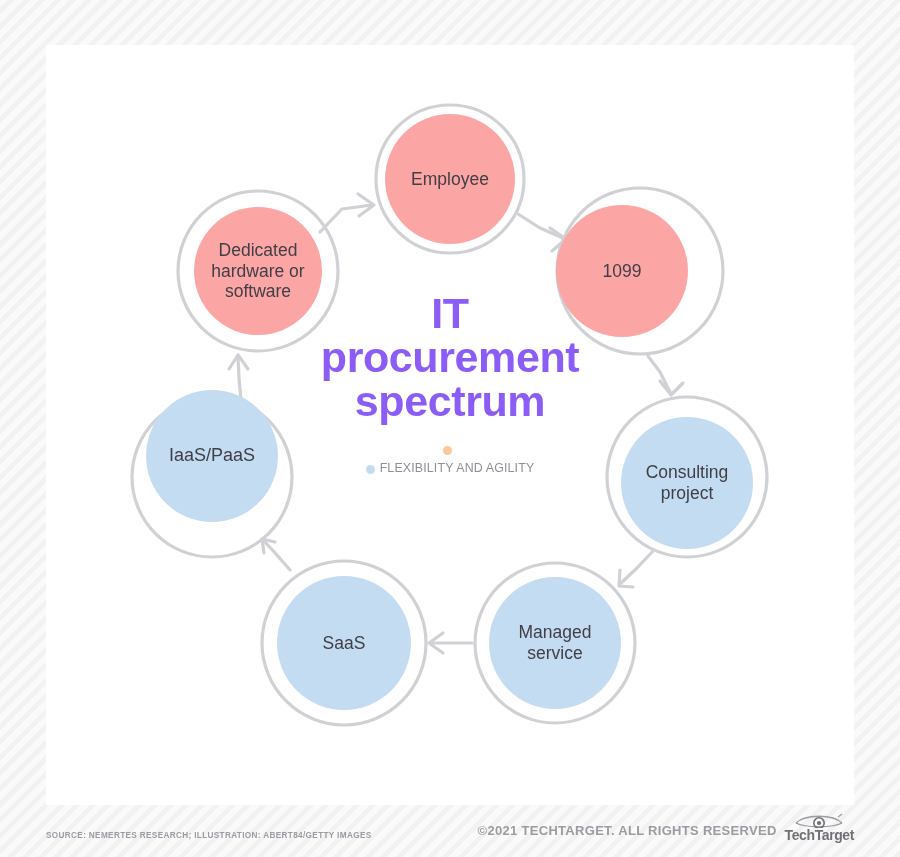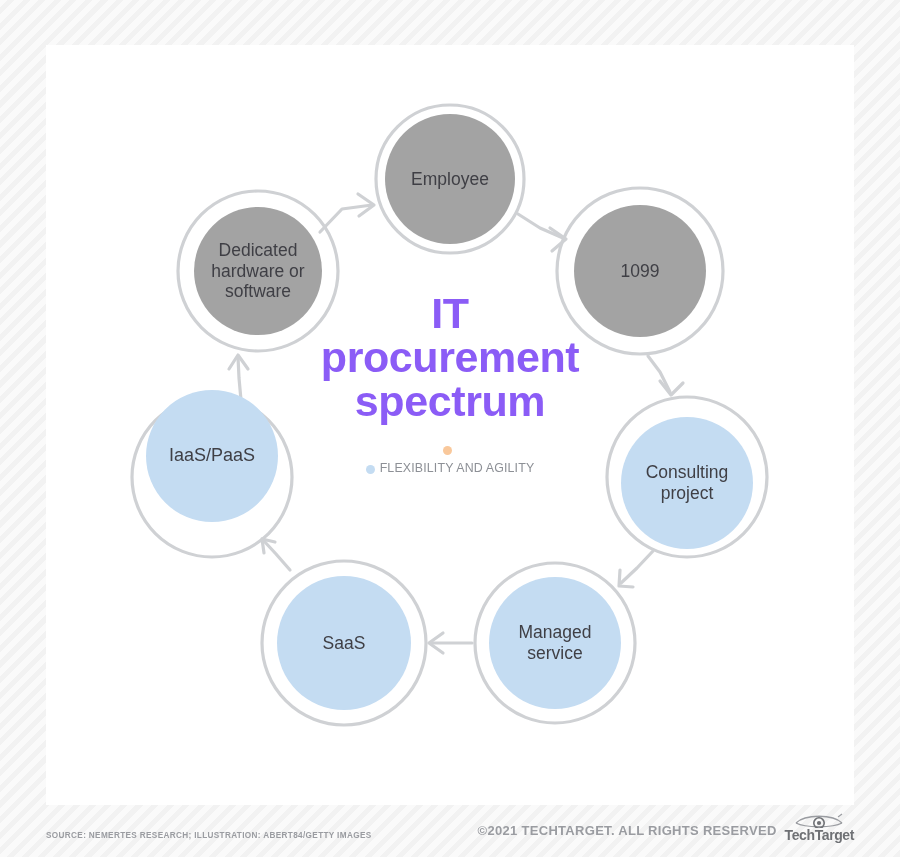--- a/index.html
+++ b/index.html
@@ -51,21 +51,21 @@
     text-align: center;
     color: #3f3f45;
     line-height: 1.18;
     box-sizing: border-box;
   }
   .node-label {
     padding: 0 10px;
     white-space: pre-line;
   }
 
-  .node.orange { background: #a3a3a3; }
+  .node.orange { background: #fca5a5; }
   .node.blue   { background: #c4dcf2; }
 
   
   #center-block {
     position: absolute;
     left: 300px;
     top: 292px;
     width: 300px;
     text-align: center;
   }
@@ -183,21 +183,21 @@
 
     <path d="M 241 400 L 239 378 L 238 357"></path>
     <path d="M 229 369 L 238 355 L 248 369"></path>
   </g>
 </svg>
 
 <div class="node orange" style="left:385px; top:114px; width:130px; height:130px; font-size:17.5px;">
   <span class="node-label">Employee</span>
 </div>
 
-<div class="node orange" style="left:574px; top:205px; width:132px; height:132px; font-size:17.5px;">
+<div class="node orange" style="left:556px; top:205px; width:132px; height:132px; font-size:17.5px;">
   <span class="node-label">1099</span>
 </div>
 
 <div class="node blue" style="left:621px; top:417px; width:132px; height:132px; font-size:17.5px;">
   <span class="node-label">Consulting
 project</span>
 </div>
 
 <div class="node blue" style="left:489px; top:577px; width:132px; height:132px; font-size:17.5px;">
   <span class="node-label">Managed

